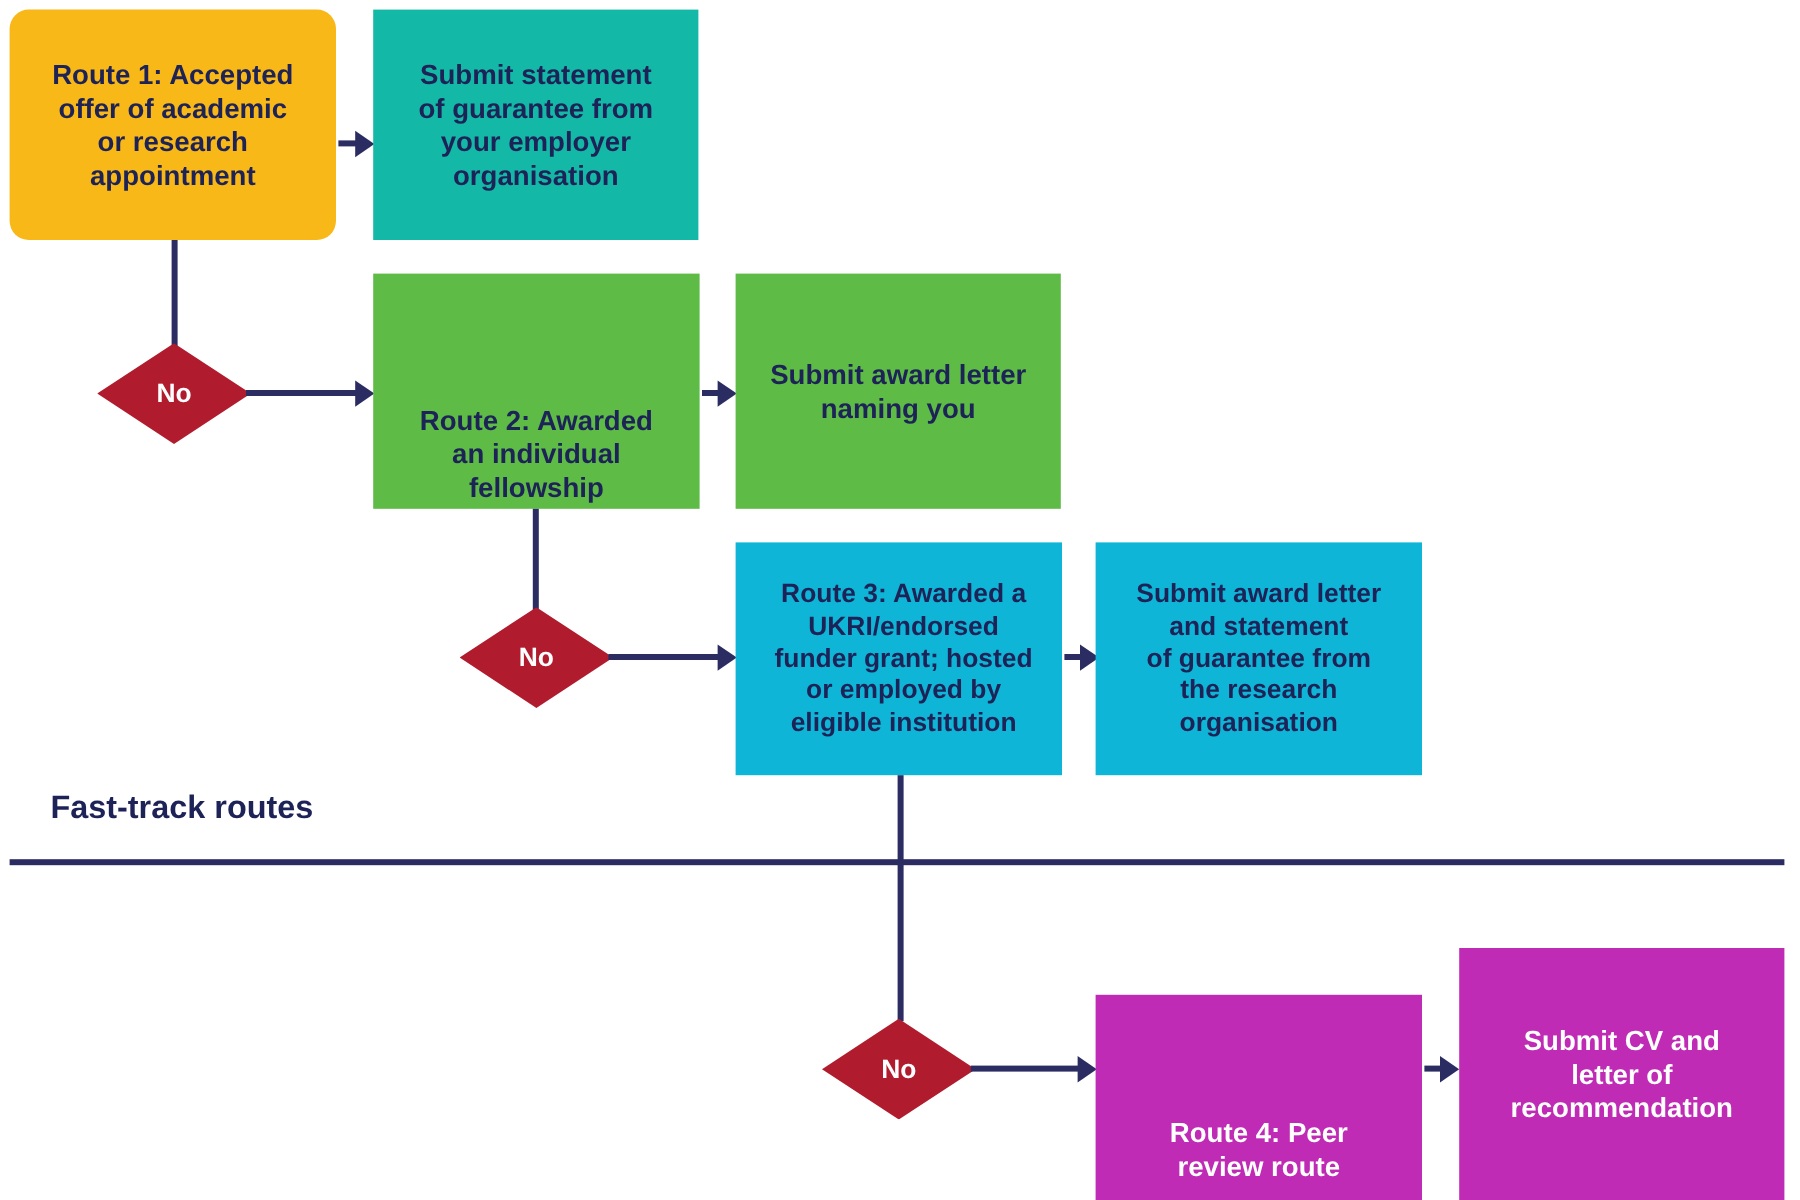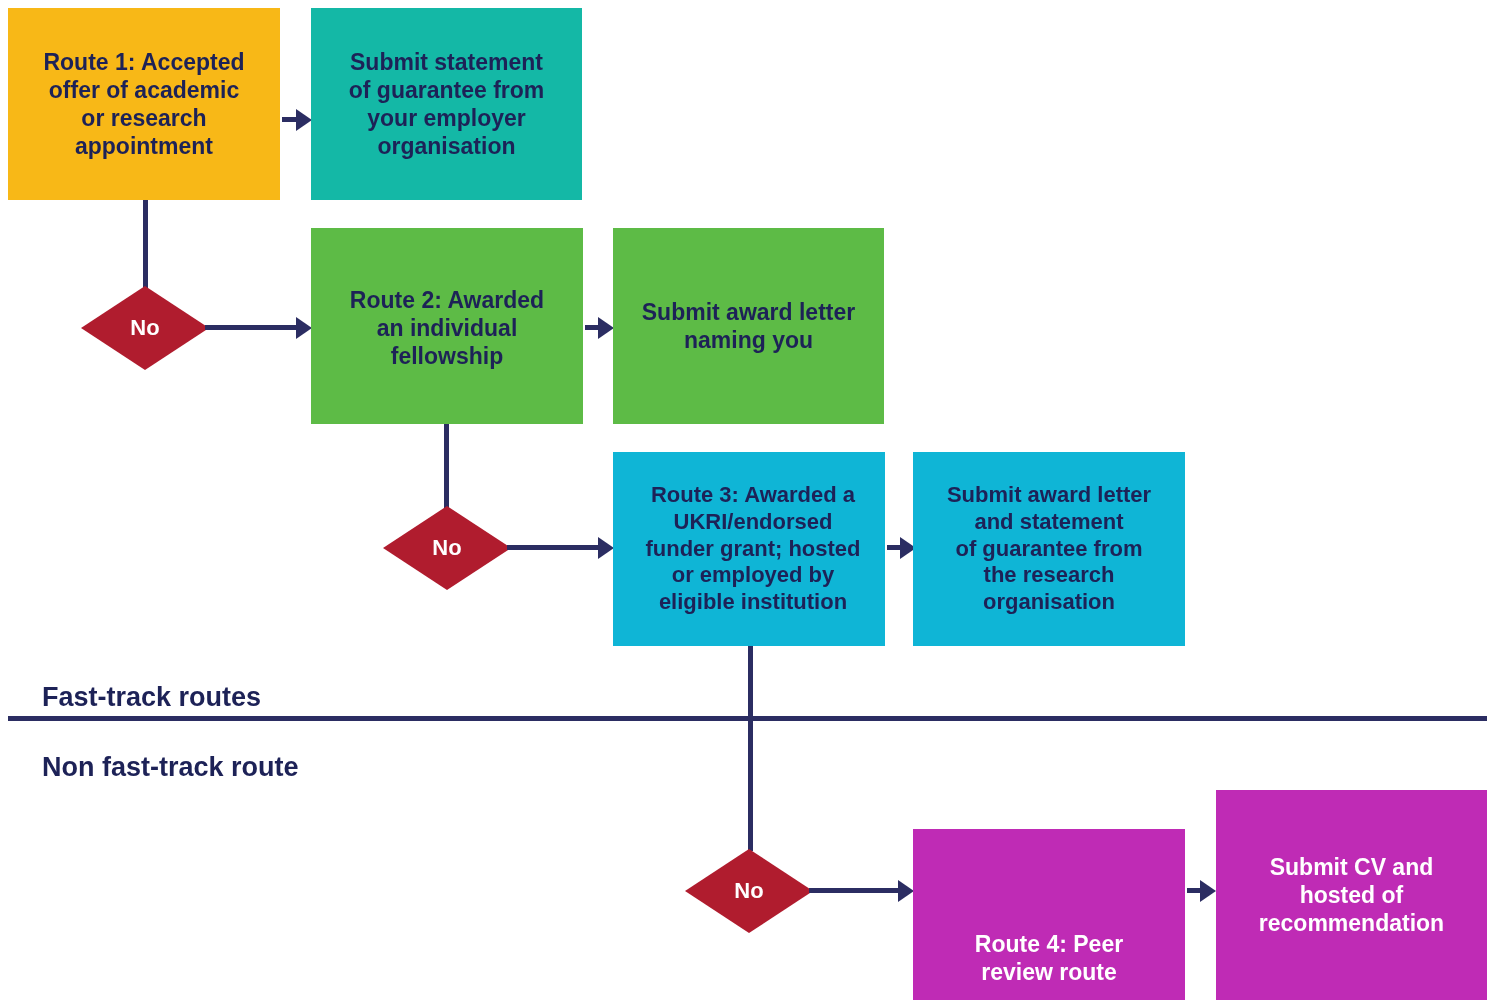--- a/index.html
+++ b/index.html
@@ -73,21 +73,21 @@
     font-weight: bold;
     font-size: 27px;
     white-space: nowrap;
   }
 </style>
 </head>
 <body>
 
 <div id="canvas">
 
-  <div class="node node-dark" style="left:8px; top:8px; width:272px; height:192px; background:#F8B817; font-size:23px;">
+  <div class="node node-dark" style="left:8px; top:8px; width:272px; height:192px; background:#F8B817; font-size:23px;border-radius:16px;">
     <span class="txt">Route 1: Accepted
 offer of academic
 or research
 appointment</span>
   </div>
 
   <div class="hline" style="left:282px; top:117px; width:18px;"></div>
   <div class="arrowhead" style="left:296px; top:109px;"></div>
 
   <div class="node node-dark" style="left:311px; top:8px; width:271px; height:192px; background:#14b8a6; font-size:23px;">
@@ -99,21 +99,21 @@
 
   <div class="vline" style="left:143px; top:200px; height:90px;"></div>
 
   <div class="diamond" style="left:81px; top:286px; width:128px; height:84px; background:#B01C2E;">
     <span>No</span>
   </div>
 
   <div class="hline" style="left:205px; top:325px; width:100px;"></div>
   <div class="arrowhead" style="left:296px; top:317px;"></div>
 
-  <div class="node node-dark" style="left:311px; top:228px; width:272px; height:196px; background:#5DBB46; font-size:23px; align-items:flex-start; padding-top:58px;">
+  <div class="node node-dark" style="left:311px; top:228px; width:272px; height:196px; background:#5DBB46; font-size:23px; align-items:flex-end; padding-top:58px;">
     <span class="txt">Route 2: Awarded
 an individual
 fellowship</span>
   </div>
 
   <div class="hline" style="left:585px; top:325px; width:18px;"></div>
   <div class="arrowhead" style="left:598px; top:317px;"></div>
 
   <div class="node node-dark" style="left:613px; top:228px; width:271px; height:196px; background:#5DBB46; font-size:23px;">
     <span class="txt">Submit award letter
@@ -141,46 +141,43 @@
   <div class="arrowhead" style="left:900px; top:537px;"></div>
 
   <div class="node node-dark" style="left:913px; top:452px; width:272px; height:194px; background:#0FB5D6; font-size:22px;">
     <span class="txt">Submit award letter
 and statement
 of guarantee from
 the research
 organisation</span>
   </div>
 
-  <div class="section-label" style="left:42px; top:658px;margin-top:24px;">
+  <div class="section-label" style="left:42px; top:658px;">
     <span>Fast-track routes</span>
   </div>
 
   <div class="divider" style="left:8px; top:716px; width:1479px;"></div>
 
-  <div class="section-label" style="left:42px; top:752px;">
-    <span>Non fast-track route</span>
-  </div>
 
   <div class="vline" style="left:748px; top:646px; height:205px;"></div>
 
   <div class="diamond" style="left:685px; top:849px; width:128px; height:84px; background:#B01C2E;">
     <span>No</span>
   </div>
 
   <div class="hline" style="left:809px; top:888px; width:98px;"></div>
   <div class="arrowhead" style="left:898px; top:880px;"></div>
 
   <div class="node node-light" style="left:913px; top:806px; width:272px; height:258px; background:#BF2BB5; font-size:23px;margin-top:23px;">
     <span class="txt">Route 4: Peer
 review route</span>
   </div>
 
   <div class="hline" style="left:1187px; top:888px; width:18px;"></div>
   <div class="arrowhead" style="left:1200px; top:880px;"></div>
 
   <div class="node node-light" style="left:1216px; top:790px; width:271px; height:210px; background:#BF2BB5; font-size:23px;">
     <span class="txt">Submit CV and
-hosted of
+letter of
 recommendation</span>
   </div>
 
 </div>
 
 </body></html>

